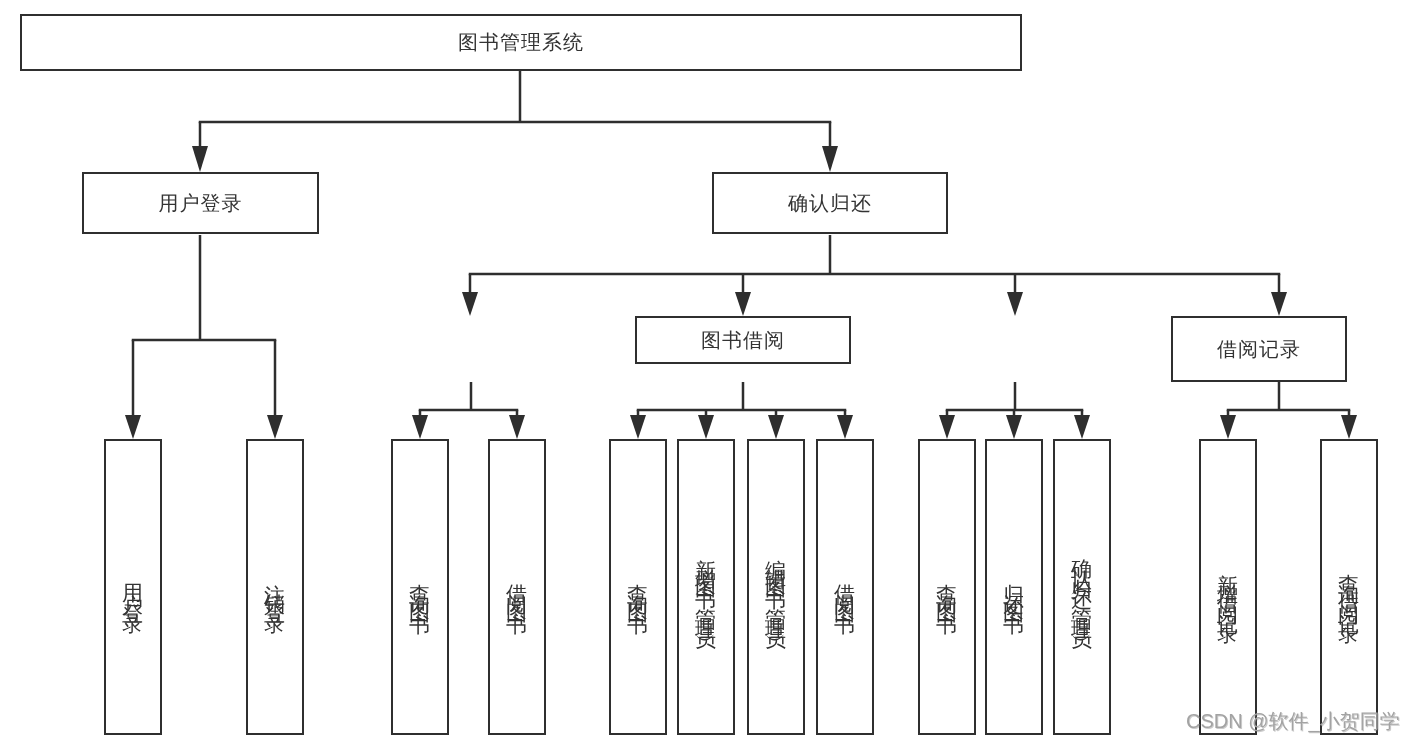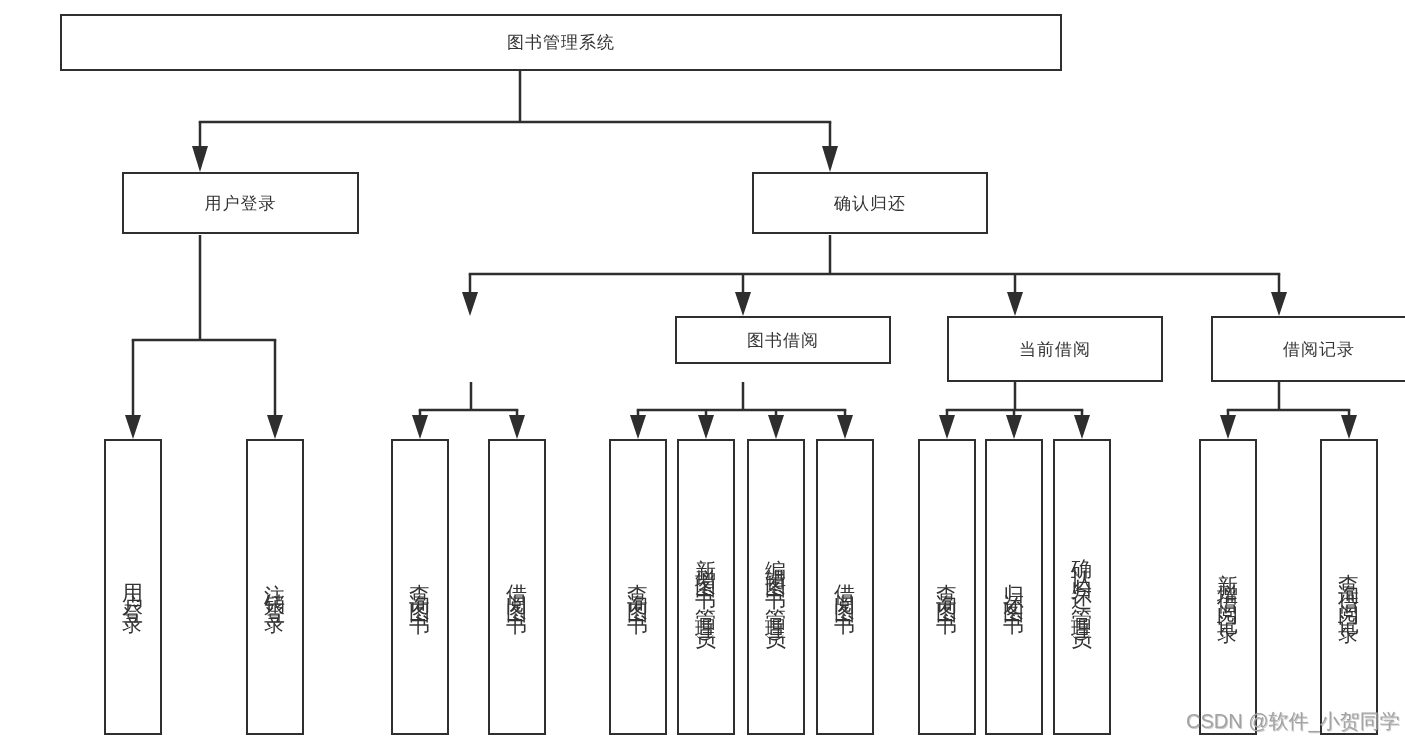--- a/index.html
+++ b/index.html
@@ -26,21 +26,21 @@
     position: absolute;
     box-sizing: border-box;
     background: #ffffff;
     border: 2.5px solid #2f2f2f;
     display: flex;
     align-items: center;
     justify-content: center;
     color: #333333;
     z-index: 1;
   }
-  .hnode { font-size: 17px; letter-spacing: 1px; white-space: nowrap; margin-left: 40px; }
+  .hnode { font-size: 20px; letter-spacing: 1px; white-space: nowrap; }
   .vnode { font-size: 21px; }
   .vnode .vtext {
     writing-mode: vertical-rl;
     text-orientation: mixed;
     letter-spacing: 10px;
     line-height: 1;
     white-space: nowrap;
   }
   #watermark {
     position: absolute;
@@ -166,24 +166,21 @@
   <div class="node hnode" style="left:82px; top:172px; width:237px; height:62px;">
     <span>用户登录</span>
   </div>
   <div class="node hnode" style="left:712px; top:172px; width:236px; height:62px;">
     <span>确认归还</span>
   </div>
 
   <div class="node hnode" style="left:635px; top:316px; width:216px; height:48px;">
     <span>图书借阅</span>
   </div>
-  <div class="node hnode" style="left:907px; top:316px; width:216px; height:66px;">
-    <span>当前借阅</span>
-  </div>
-  <div class="node hnode" style="left:1171px; top:316px; width:216px; height:66px;">
+  <div class="node hnode" style="left:1171px; top:316px; width:176px; height:66px;">
     <span>借阅记录</span>
   </div>
 
   <div class="node vnode" style="left:104px; top:439px; width:58px; height:296px;">
     <span class="vtext">用户登录</span>
   </div>
   <div class="node vnode" style="left:246px; top:439px; width:58px; height:296px;">
     <span class="vtext">注销登录</span>
   </div>
 

